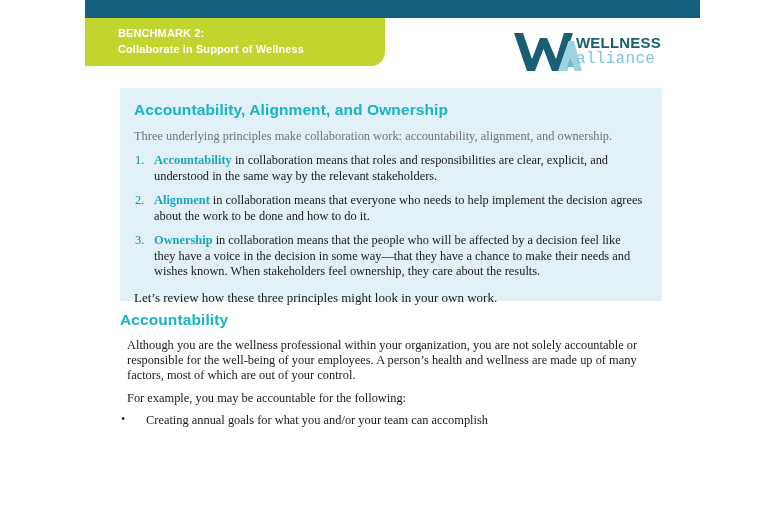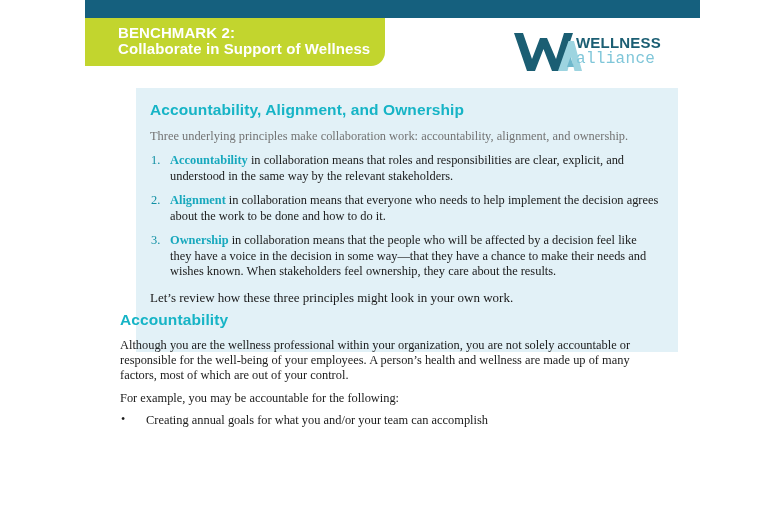--- a/index.html
+++ b/index.html
@@ -31,21 +31,21 @@
     width: 300px;
     height: 48px;
     background: #C2D52E;
     border-bottom-right-radius: 14px;
     box-sizing: border-box;
     padding: 7px 0 0 33px;
   }
   .benchmark-line {
     font-family: "Liberation Sans", sans-serif;
     color: #ffffff;
-    font-size: 15px;
+    font-size: 11px;
     font-weight: bold;
     line-height: 16px;
     letter-spacing: 0.1px;
     white-space: nowrap;
   }
 
   
   .logo {
     position: absolute;
     left: 512px;
@@ -78,24 +78,24 @@
     font-size: 16px;
     letter-spacing: 0.3px;
     color: #7FC6D9;
     display: block;
     margin-top: 1px;
   }
 
   
   .callout {
     position: absolute;
-    left: 136px;
+    left: 120px;
     top: 88px;
     width: 542px;
-    height: 264px;
+    height: 213px;
     background: #E2F1F7;
     box-sizing: border-box;
     padding: 13px 18px 0 14px;
   }
   .callout-heading {
     font-family: "Liberation Sans", sans-serif;
     color: #16B4C6;
     font-size: 15.5px;
     font-weight: bold;
     letter-spacing: 0.1px;
@@ -150,21 +150,21 @@
     color: #16B4C6;
     font-size: 15.5px;
     font-weight: bold;
     letter-spacing: 0.1px;
     margin: 0 0 9px 0;
   }
   .para {
     font-size: 12.4px;
     line-height: 15.2px;
     color: #1a1a1a;
-    margin: 0 0 7px 0;
+    margin: 0 0 7px 7px;
   }
   ul.bullets {
     margin: 2px 0 0 0;
     padding: 0;
     list-style: none;
   }
   ul.bullets li {
     position: relative;
     padding-left: 26px;
     margin-bottom: 9px;

